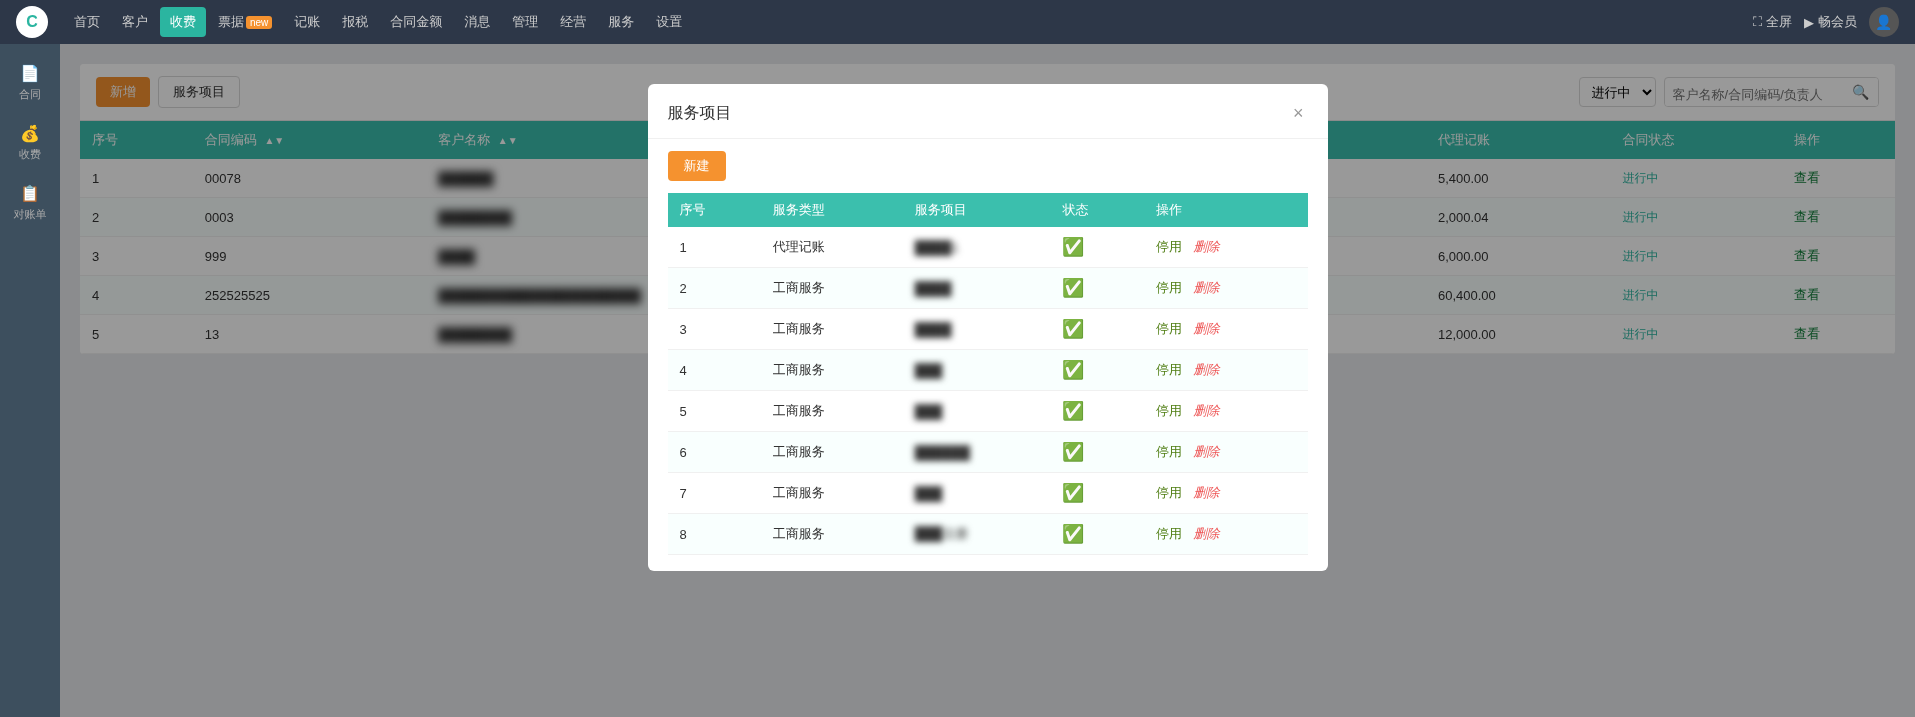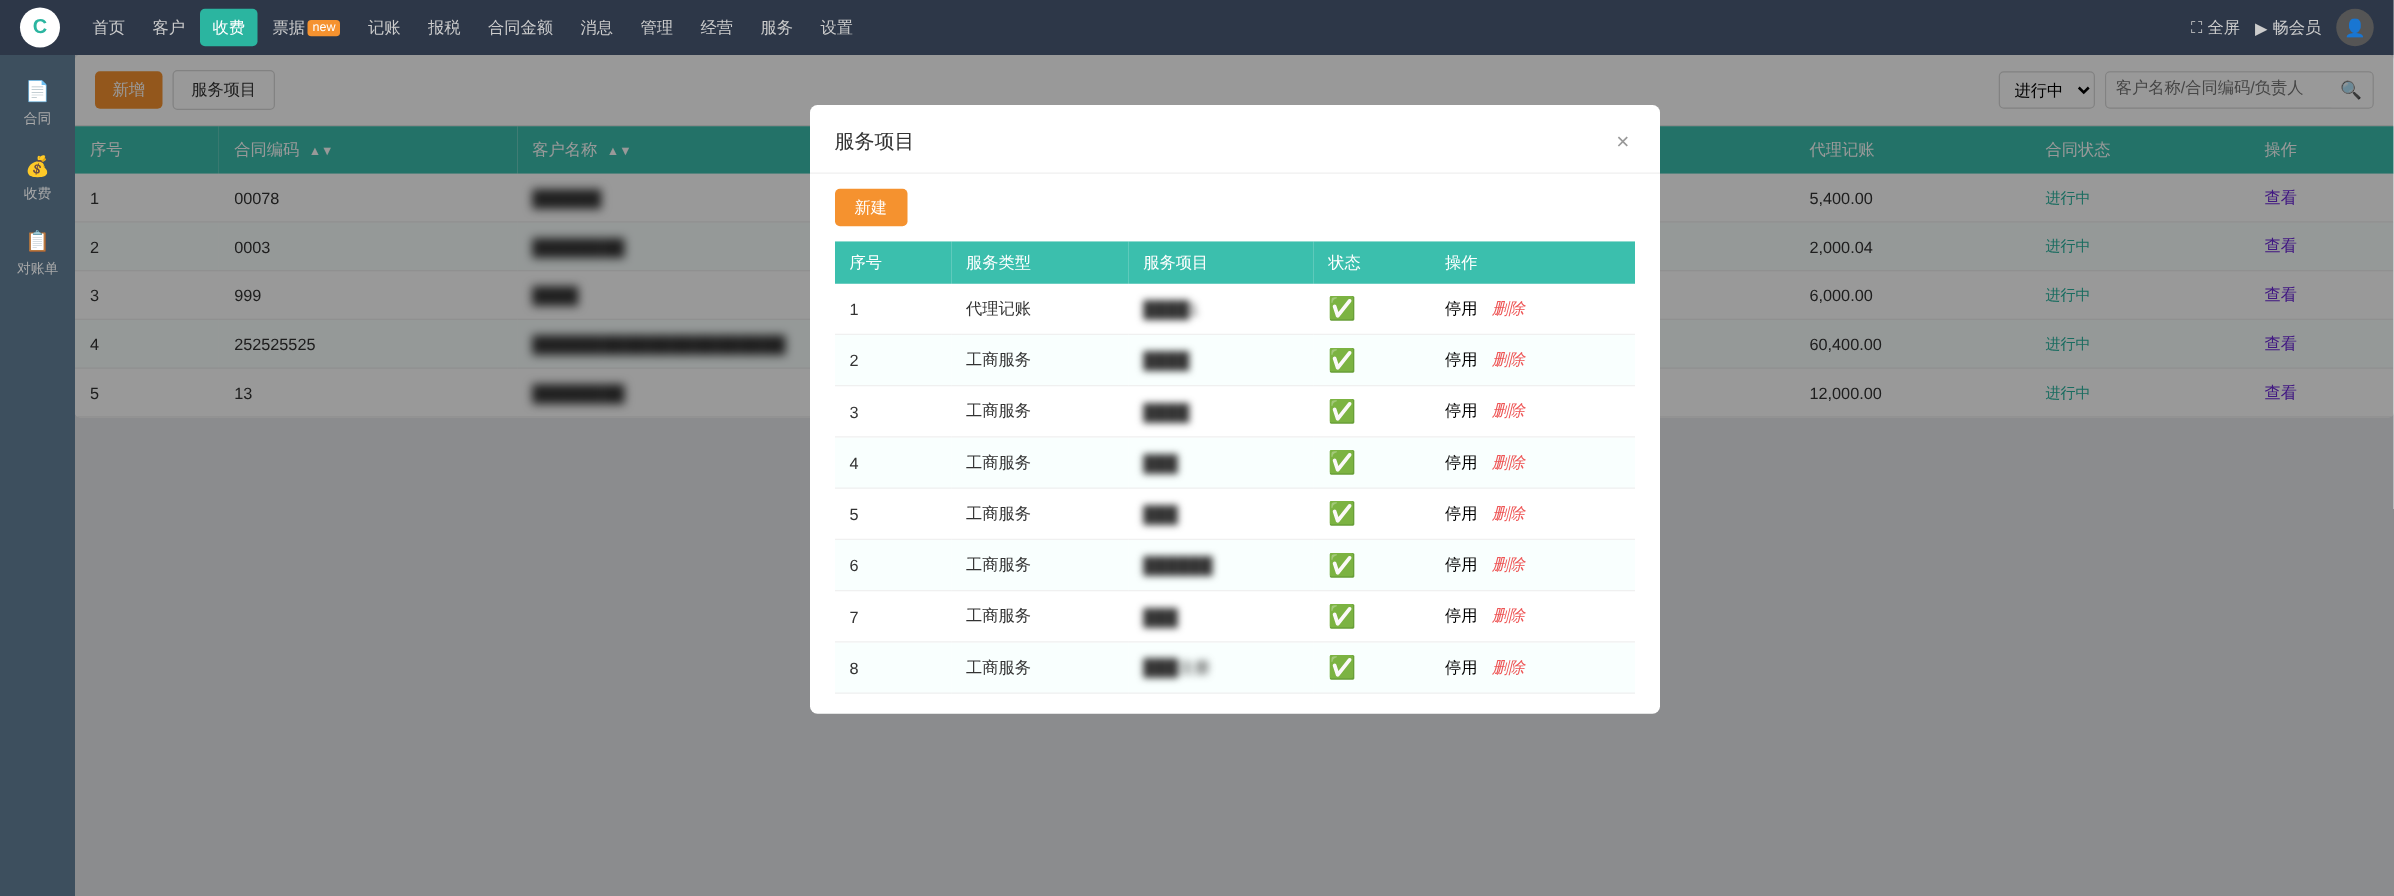--- a/index.html
+++ b/index.html
@@ -37,59 +37,59 @@
       width: 60px; background: #3d4f5e; display: flex; flex-direction: column; align-items: center; padding-top: 10px; gap: 4px;
     }
     .sidebar-item {
       display: flex; flex-direction: column; align-items: center; padding: 8px 6px; color: #aaa; cursor: pointer; width: 100%; border-radius: 4px; font-size: 11px; gap: 3px;
     }
     .sidebar-item .icon-box {
       width: 22px; height: 22px; display: flex; align-items: center; justify-content: center; font-size: 16px;
     }
 
     
-    .content-area { flex: 1; overflow: auto; position: relative; background: #e8eaed; }
+    .content-area { flex: 1; overflow: auto; padding: 20px; position: relative; background: #e8eaed; }
 
     
     .main-card { background: #fff; border-radius: 4px; overflow: hidden; min-width: 700px; }
 
     
     .toolbar {
       display: flex; align-items: center; padding: 12px 16px; gap: 8px; background: #fff; border-bottom: 1px solid #e8e8e8;
     }
     .btn-new-main {
       background: #f5922f; color: #fff; border: none; padding: 6px 14px; border-radius: 4px; cursor: pointer; font-size: 13px;
     }
     .btn-service {
       background: #fff; color: #333; border: 1px solid #d9d9d9; padding: 6px 14px; border-radius: 4px; cursor: pointer; font-size: 13px;
     }
     .filter-right { margin-left: auto; display: flex; align-items: center; gap: 8px; }
     .filter-select {
       border: 1px solid #d9d9d9; border-radius: 4px; padding: 4px 8px; font-size: 13px; background: #fff; height: 30px;
     }
     .filter-search {
-      display: flex; align-items: flex-start; border: 1px solid #d9d9d9; border-radius: 4px; overflow: hidden; height: 30px;
+      display: flex; align-items: flex-end; border: 1px solid #d9d9d9; border-radius: 4px; overflow: hidden; height: 30px;
     }
     .filter-search input {
       border: none; outline: none; padding: 4px 8px; font-size: 13px; width: 180px;
     }
     .filter-search .search-btn {
       background: #fff; border: none; padding: 0 8px; cursor: pointer; color: #999; font-size: 14px; height: 100%;
     }
 
     
     .data-table { width: 100%; border-collapse: collapse; }
     .data-table thead tr { background: #3bbfad; color: #fff; }
     .data-table thead th { padding: 10px 12px; text-align: left; font-weight: normal; white-space: nowrap; }
     .data-table thead th .sort-arrows { display: inline-flex; flex-direction: column; margin-left: 4px; font-size: 10px; line-height: 1; }
     .data-table tbody tr { background: #fff; border-bottom: 1px solid #f0f0f0; }
     .data-table tbody tr:nth-child(even) { background: #f9fffe; }
     .data-table tbody td { padding: 10px 12px; color: #333; }
     .status-badge { color: #2bb5a0; font-size: 12px; }
-    .action-link { color: #6d28d9; cursor: pointer; text-decoration: none; margin-top: 14px; }
+    .action-link { color: #15803d; cursor: pointer; text-decoration: none; margin-top: 14px; }
 
     
     .modal-overlay {
       position: absolute; top: 0; left: 0; right: 0; bottom: 0;
       background: rgba(0,0,0,0.4); display: flex; align-items: flex-start; justify-content: center; padding-top: 40px; z-index: 100;
     }
     .modal {
       background: #fff; border-radius: 6px; width: 680px; max-height: 560px; display: flex; flex-direction: column; overflow: hidden; position: relative;
     }
     .modal-header {
@@ -104,21 +104,21 @@
       background: #f5922f; color: #fff; border: none; padding: 6px 16px; border-radius: 4px; cursor: pointer; font-size: 13px;
     }
     .modal-table-wrap { overflow-y: auto; flex: 1; padding: 0 20px 16px; }
     .modal-table { width: 100%; border-collapse: collapse; }
     .modal-table thead tr { background: #3bbfad; color: #fff; }
     .modal-table thead th { padding: 8px 12px; text-align: left; font-weight: normal; white-space: nowrap; }
     .modal-table tbody tr { border-bottom: 1px solid #f0f0f0; }
     .modal-table tbody tr:nth-child(even) { background: #f9fffe; }
     .modal-table tbody td { padding: 9px 12px; color: #333; }
     .check-icon { color: #2bb5a0; font-size: 18px; }
-    .action-stop { color: #000000; cursor: pointer; margin-right: 8px; margin-top: 30px; }
+    .action-stop { color: #4d7c0f; cursor: pointer; margin-right: 8px; margin-top: 30px; }
     .action-delete { color: #e55; cursor: pointer; font-style: italic; }
   </style>
 </head>
 <body>
 
 <div class="top-nav">
   <div class="logo">
     <span>C</span>
   </div>
   <div id="nav-items-container" style="display: flex; align-items: center; gap: 2px;">

